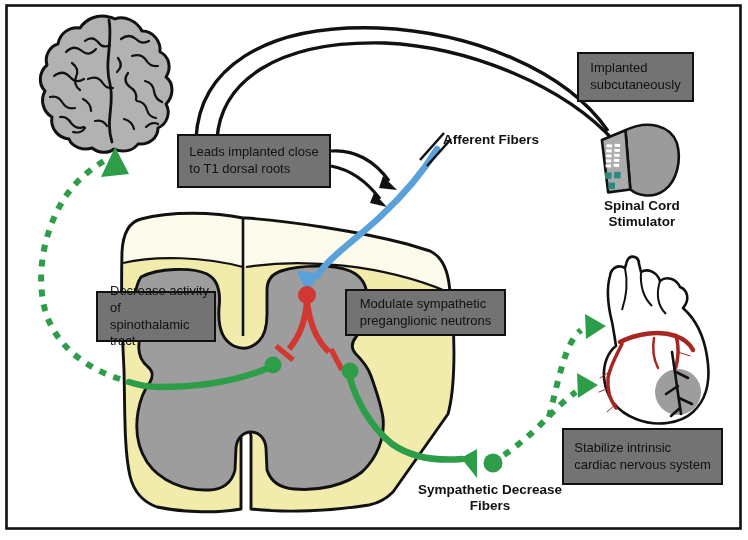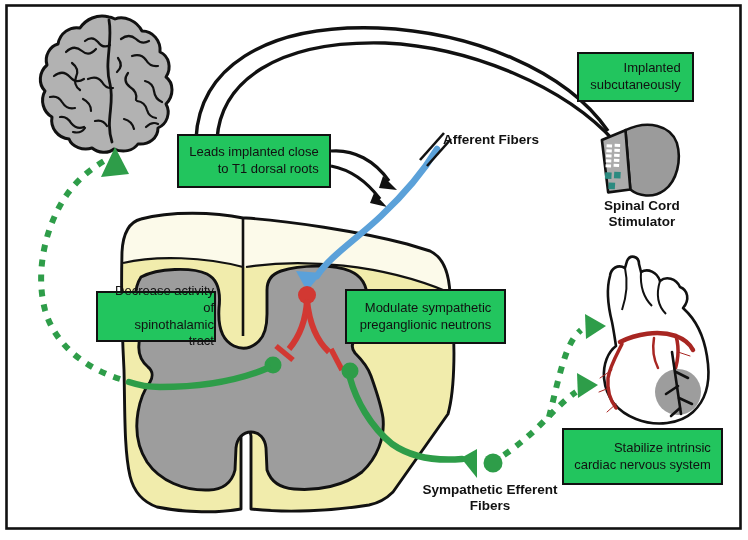--- a/index.html
+++ b/index.html
@@ -4,21 +4,21 @@
 <style>
   html,body{margin:0;padding:0;background:#fff;}
   .stage{
     position:relative;width:748px;height:540px;overflow:hidden;
     background:var(--c-background,#fff);
     font-family:"Liberation Sans",sans-serif;
   }
   .artwork{position:absolute;left:0;top:0;}
   .box{
     position:absolute;display:flex;align-items:center;justify-content:center;
-    text-align:right;background:#22c55e;border:2.4px solid var(--c-ink,#111);
+    text-align:left;background:#737373;border:2.4px solid var(--c-ink,#111);
     font-size:13px;line-height:1.28;color:var(--c-ink,#111);
     white-space:pre-line;box-sizing:border-box;
   }
   .lbl{
     position:absolute;text-align:center;font-weight:700;font-size:13.5px;
     line-height:1.16;color:var(--c-ink,#111);white-space:pre-line;
   }
 </style>
 </head>
 <body>
@@ -197,27 +197,27 @@
 
   <div class="box" style="left:177px;top:134px;width:154px;height:54px;">Leads implanted close
 to T1 dorsal roots</div>
 
   <div class="box" style="left:577px;top:52px;width:117px;height:50px;">Implanted
 subcutaneously</div>
 
   <div class="box" style="left:96px;top:291px;width:120px;height:51px;padding-left:12px;">Decrease activity of
 spinothalamic tract</div>
 
-  <div class="box" style="left:345px;top:289px;width:161px;height:55px;">Modulate sympathetic
+  <div class="box" style="left:345px;top:289px;width:161px;height:47px;">Modulate sympathetic
 preganglionic neutrons</div>
 
   <div class="box" style="left:562px;top:428px;width:161px;height:57px;">Stabilize intrinsic
 cardiac nervous system</div>
 
   <div class="lbl" style="left:437px;top:132px;margin-left:6px;">Afferent Fibers</div>
 
   <div class="lbl" style="left:583px;top:198px;width:118px;">Spinal Cord
 Stimulator</div>
 
 
-  <div class="lbl" style="left:408px;top:482px;width:164px;">Sympathetic Efferent
+  <div class="lbl" style="left:408px;top:482px;width:164px;">Sympathetic Decrease
 Fibers</div>
 </div>
 
 </body></html>

